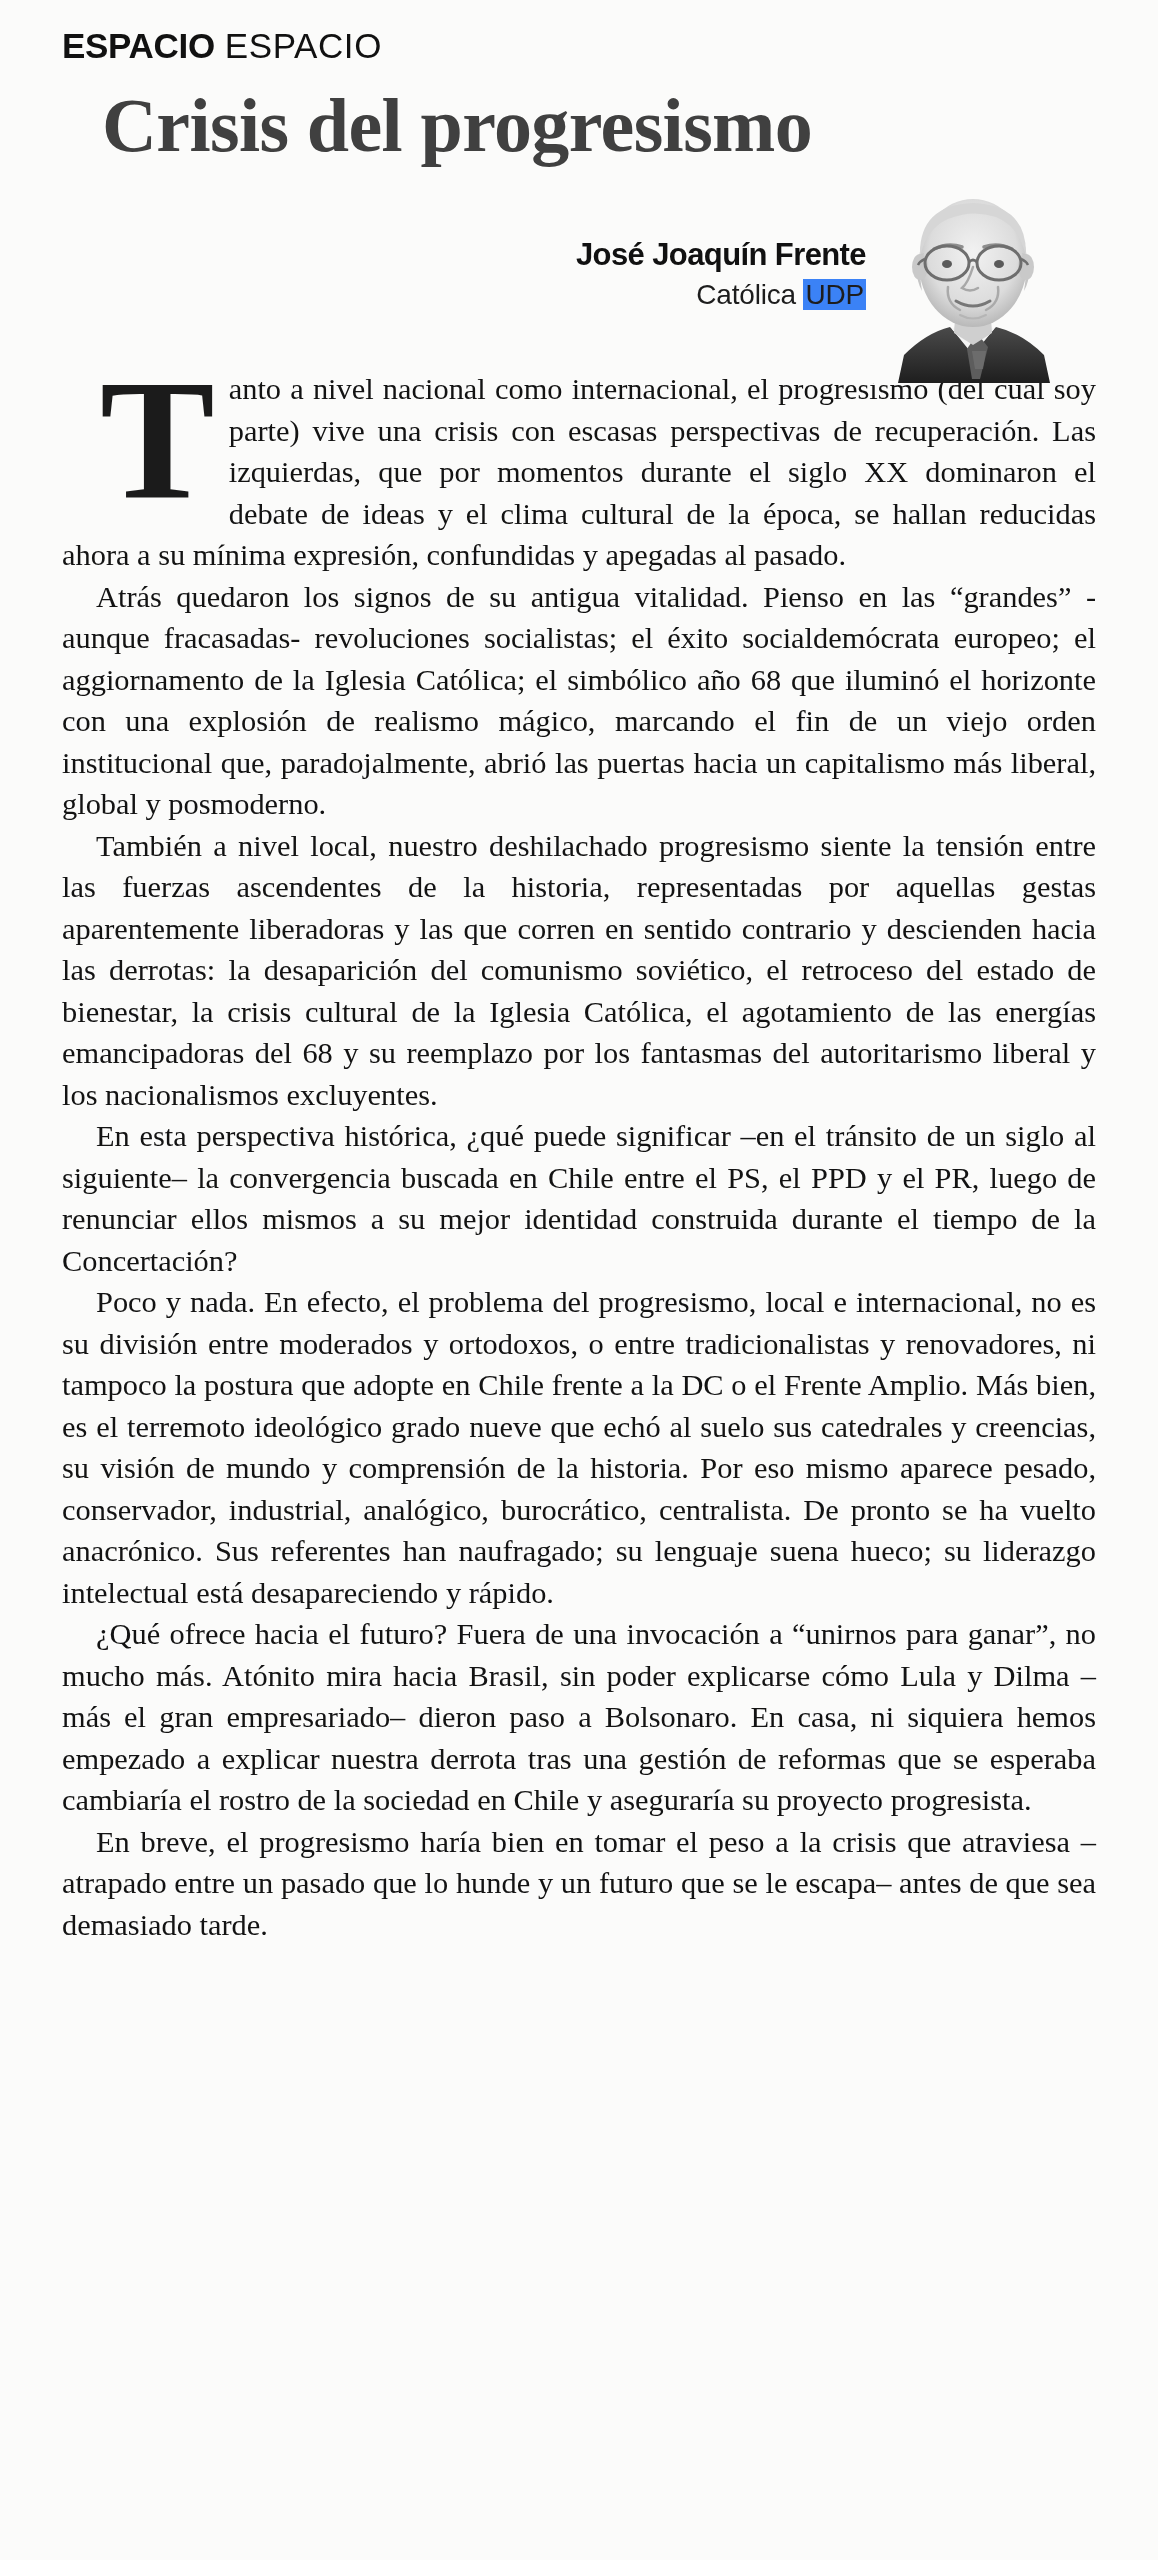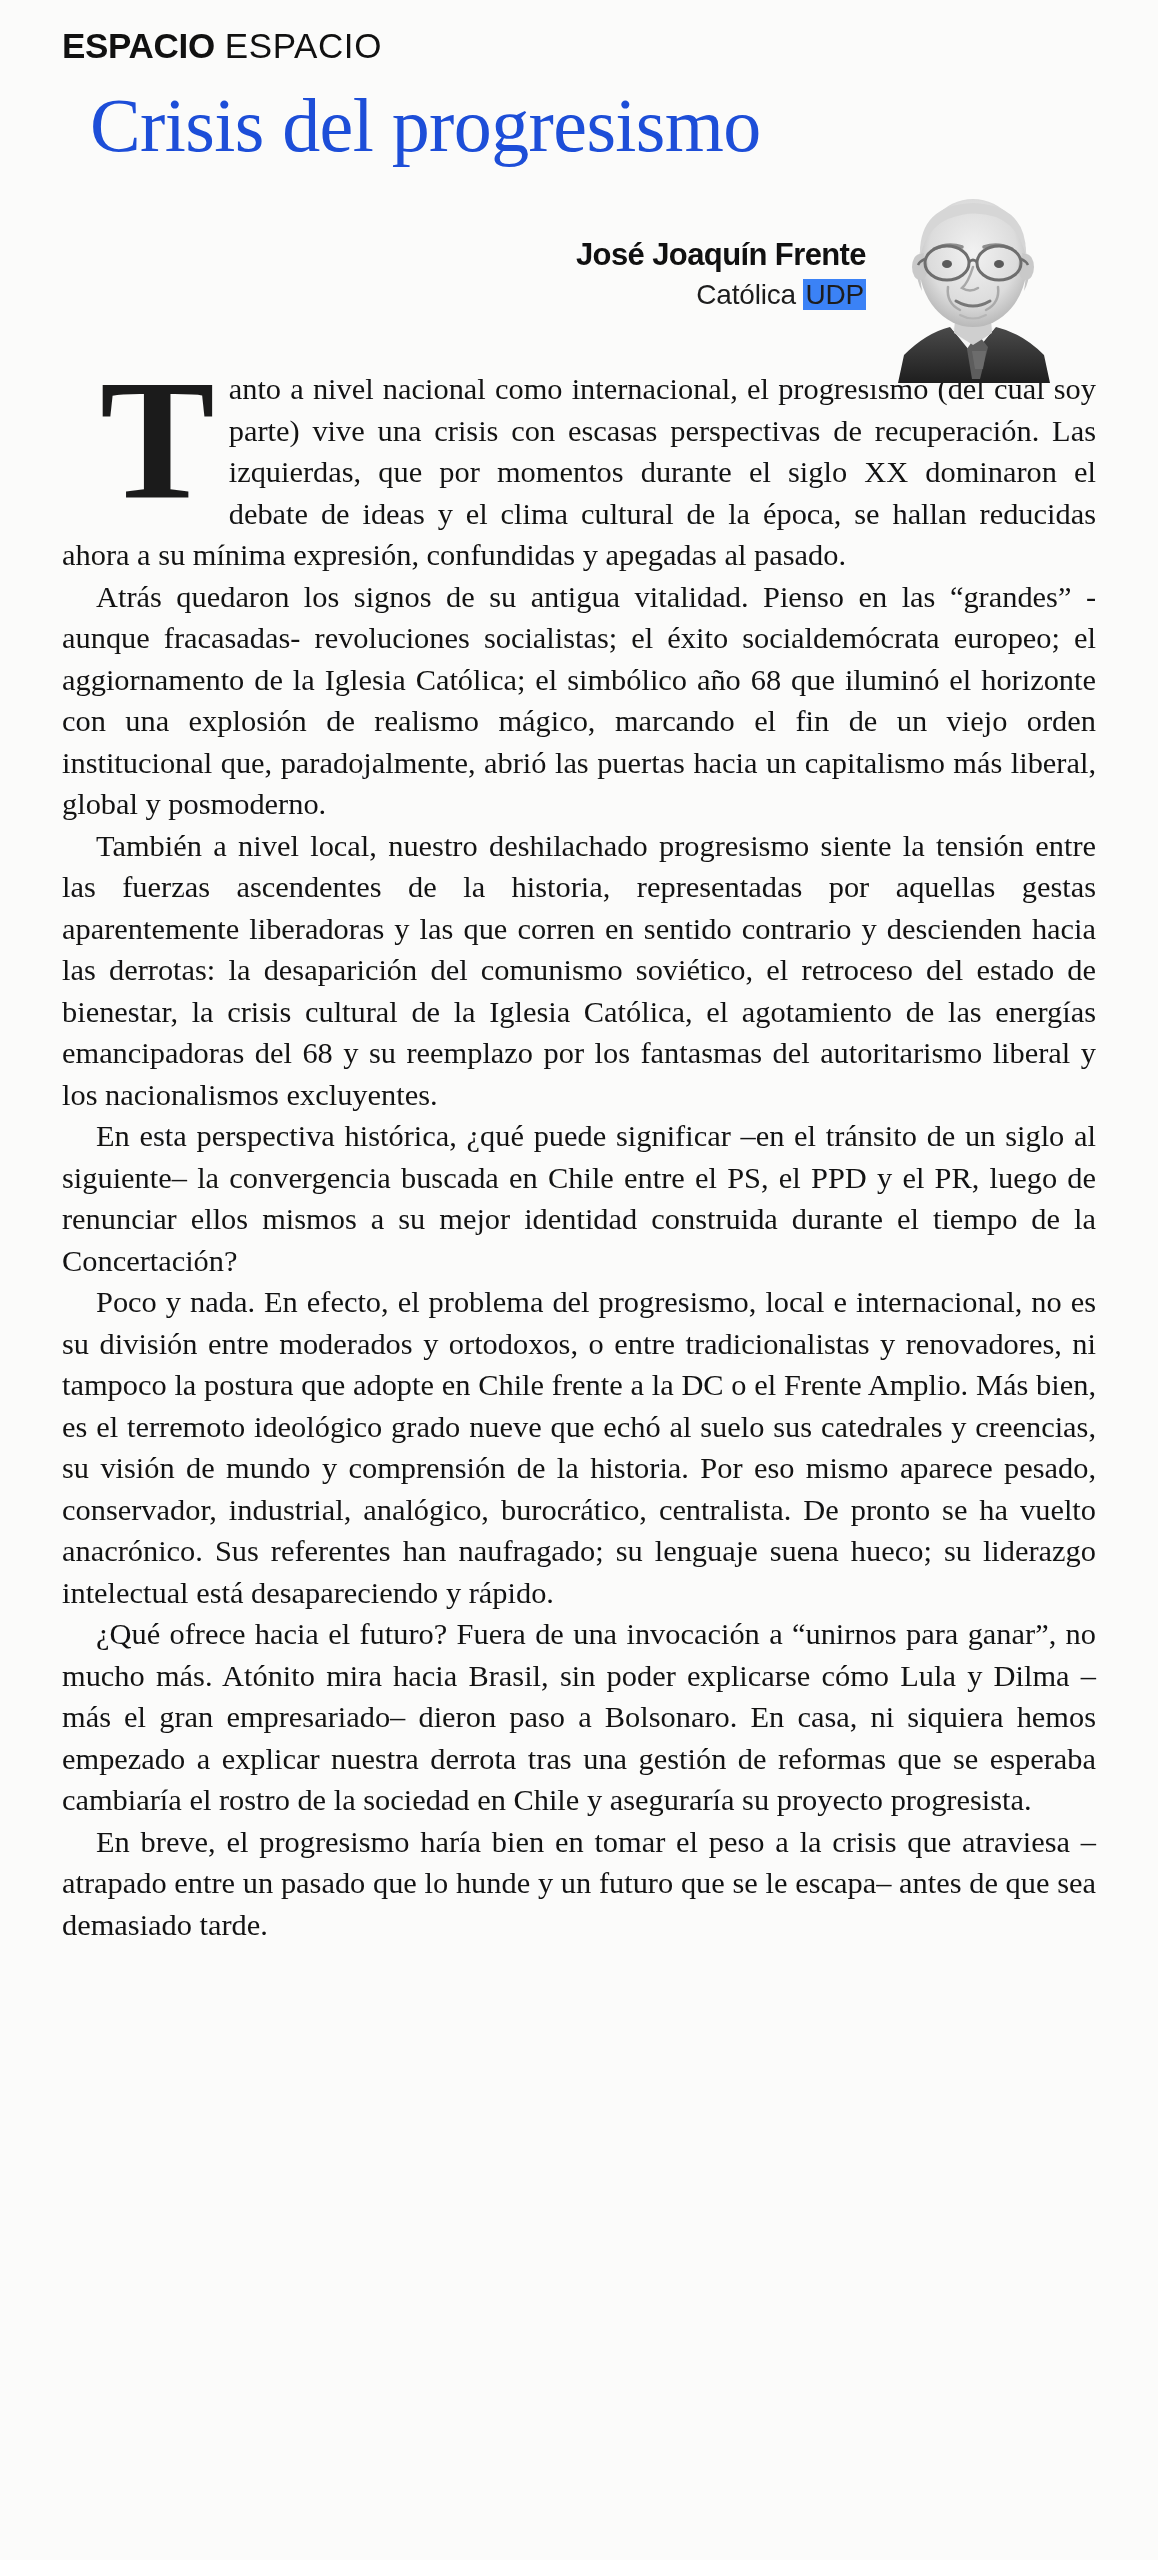--- a/index.html
+++ b/index.html
@@ -46,27 +46,27 @@
     margin-top: 34px;
   }
   .kicker-light {
     font-weight: 400;
     letter-spacing: 0.6px;
   }
 
   
   .headline {
     margin-top: 22px;
-    margin-left: 28px;
-    font-family: "Liberation Serif", serif;
-    font-weight: 400;
+    margin-left: 40px;
+    font-family: "Liberation Serif", serif;
+    font-weight: 700;
     font-size: 76px;
     line-height: 0.98;
     letter-spacing: -0.6px;
-    color: #1d4ed8;
+    color: #404040;
     white-space: nowrap;
   }
 
   
   .byline-row {
     position: relative;
     margin-top: 38px;
     height: 150px;
   }
   .byline-text {

